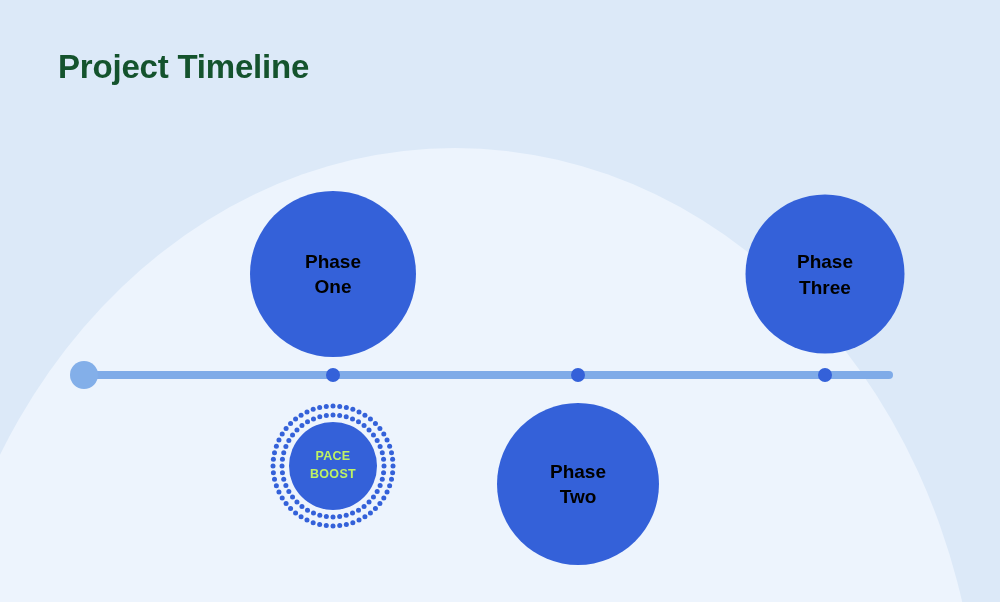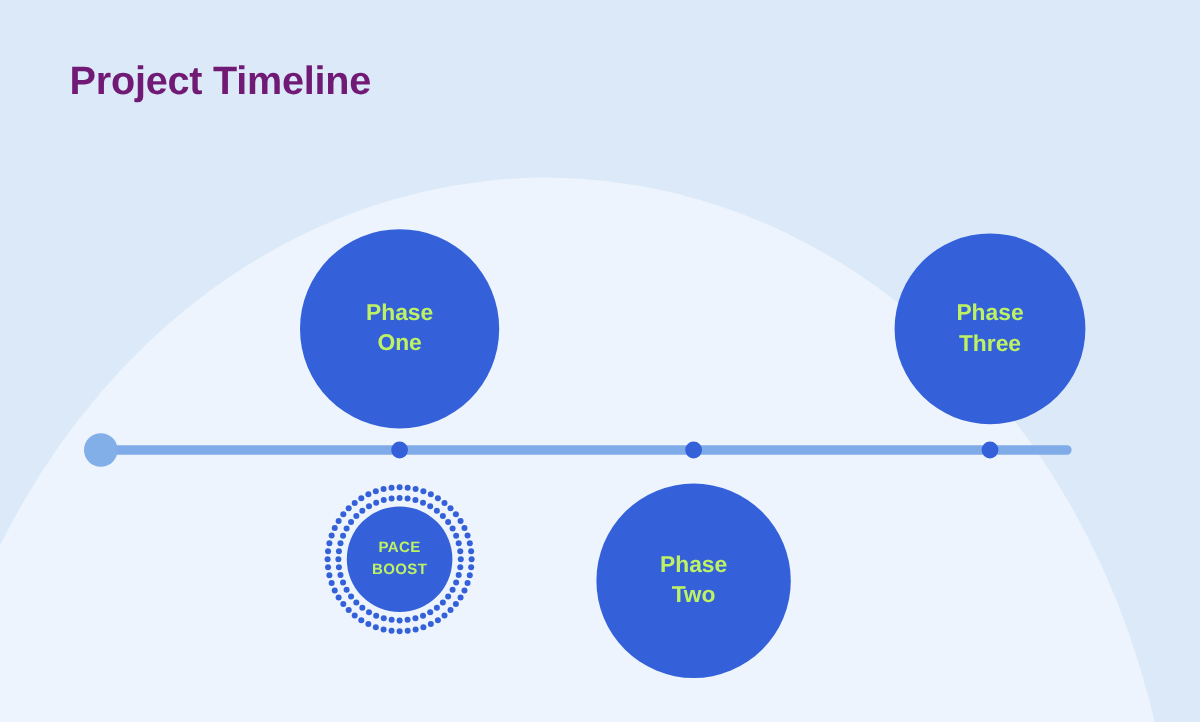--- a/index.html
+++ b/index.html
@@ -28,21 +28,21 @@
     height: 602px;
     display: block;
   }
   #page-title {
     position: absolute;
     left: 58px;
     top: 48px;
     font-size: 33px;
     font-weight: bold;
     letter-spacing: -0.2px;
-    color: #701a75;
+    color: #14532d;
     white-space: nowrap;
   }
   
   #timeline-axis {
     position: absolute;
     left: 84px;
     top: 371px;
     width: 809px;
     height: 8px;
     background: #7fabe8;
@@ -64,21 +64,21 @@
     border-radius: 50%;
     background: #3461d9;
     transform: translate(-50%, -50%);
     top: 375px;
   }
   
   .phase-bubble {
     position: absolute;
     border-radius: 50%;
     background: #3461d9;
-    color: #bef264;
+    color: #000000;
     display: flex;
     align-items: center;
     justify-content: center;
     text-align: center;
     transform: translate(-50%, -50%);
     line-height: 1.34;
     font-weight: bold;
   }
   .phase-bubble .bubble-label {
     display: block;

